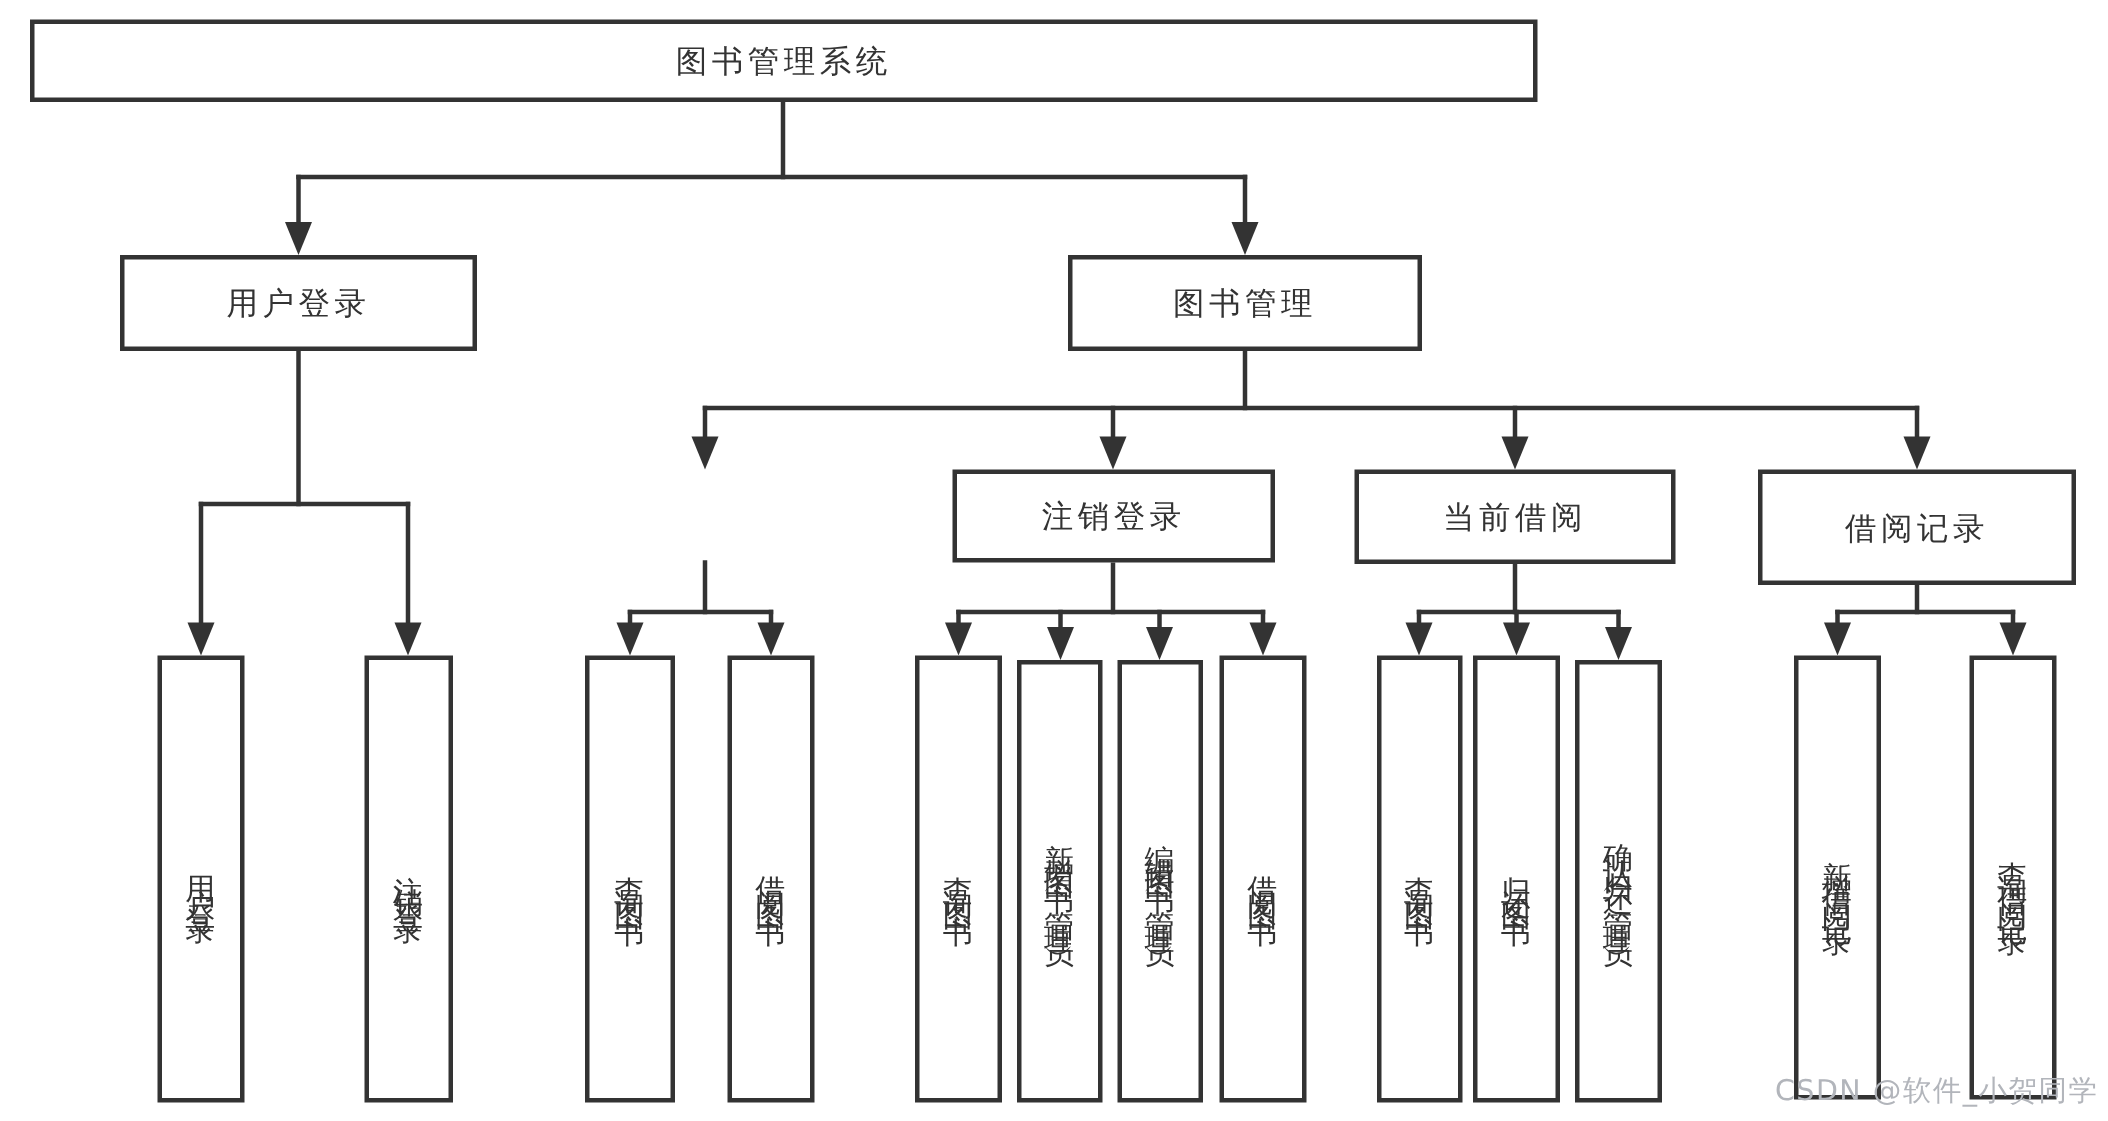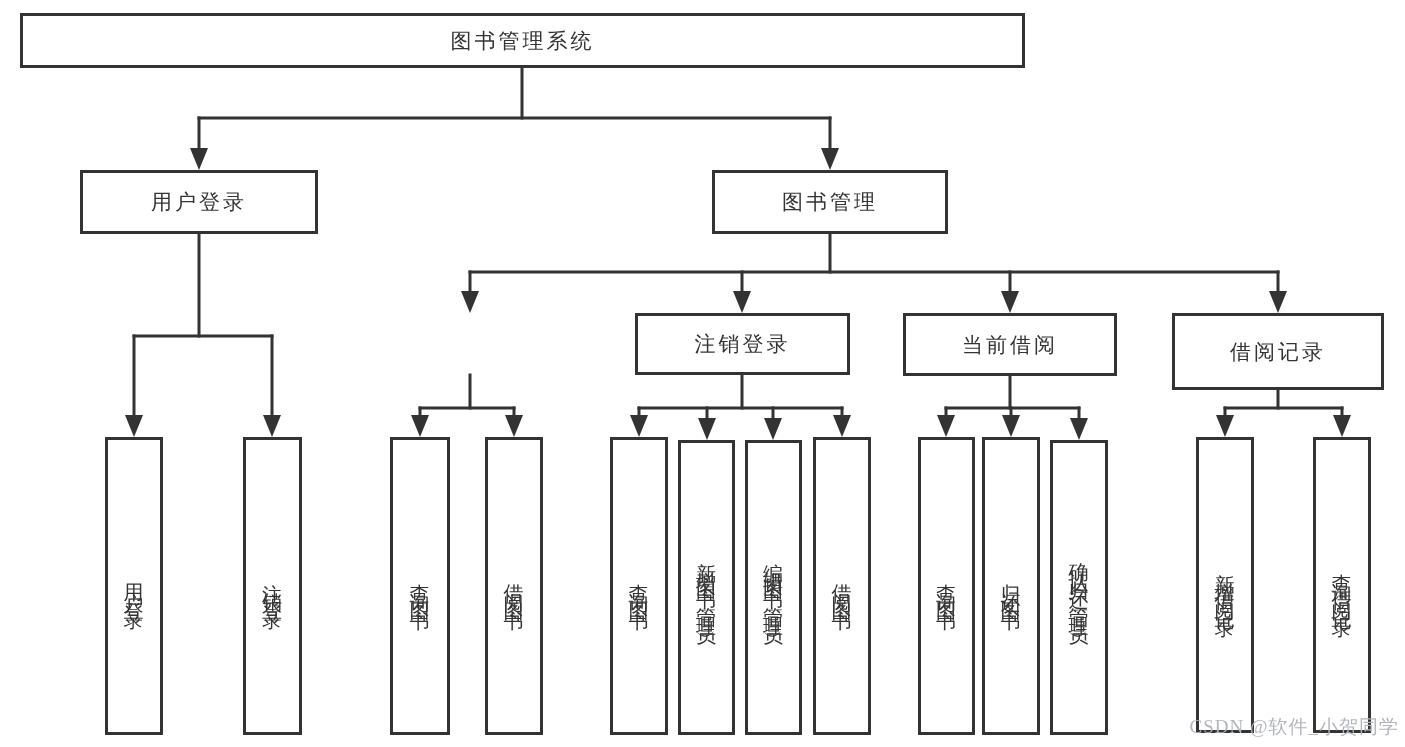--- a/index.html
+++ b/index.html
@@ -15,21 +15,21 @@
     color:#333333;
   }
   .h-label{font-size:21px;letter-spacing:3px;white-space:nowrap;}
   .v{writing-mode:vertical-rl;text-orientation:mixed;}
   .v-label{
     writing-mode:vertical-rl;text-orientation:mixed;
     font-size:20px;line-height:1;letter-spacing:9px;white-space:nowrap;
   }
   .watermark{
     position:absolute;top:714px;right:6px;z-index:3;
-    color:var(--watermark,#b2b5bb);font-size:19px;letter-spacing:1px;white-space:nowrap;font-family:Liberation Serif, serif;
+    color:var(--watermark,#b2b5bb);font-size:19px;letter-spacing:1px;white-space:nowrap;
   }
 </style>
 </head>
 <body>
 
 <div class="stage">
 
   <svg class="connectors" width="1405" height="747" viewBox="0 0 1405 747" stroke="#333333" stroke-width="3" stroke-linecap="square" fill="#333333">
     <g>
       <line x1="522" y1="68" x2="522" y2="118"></line>

